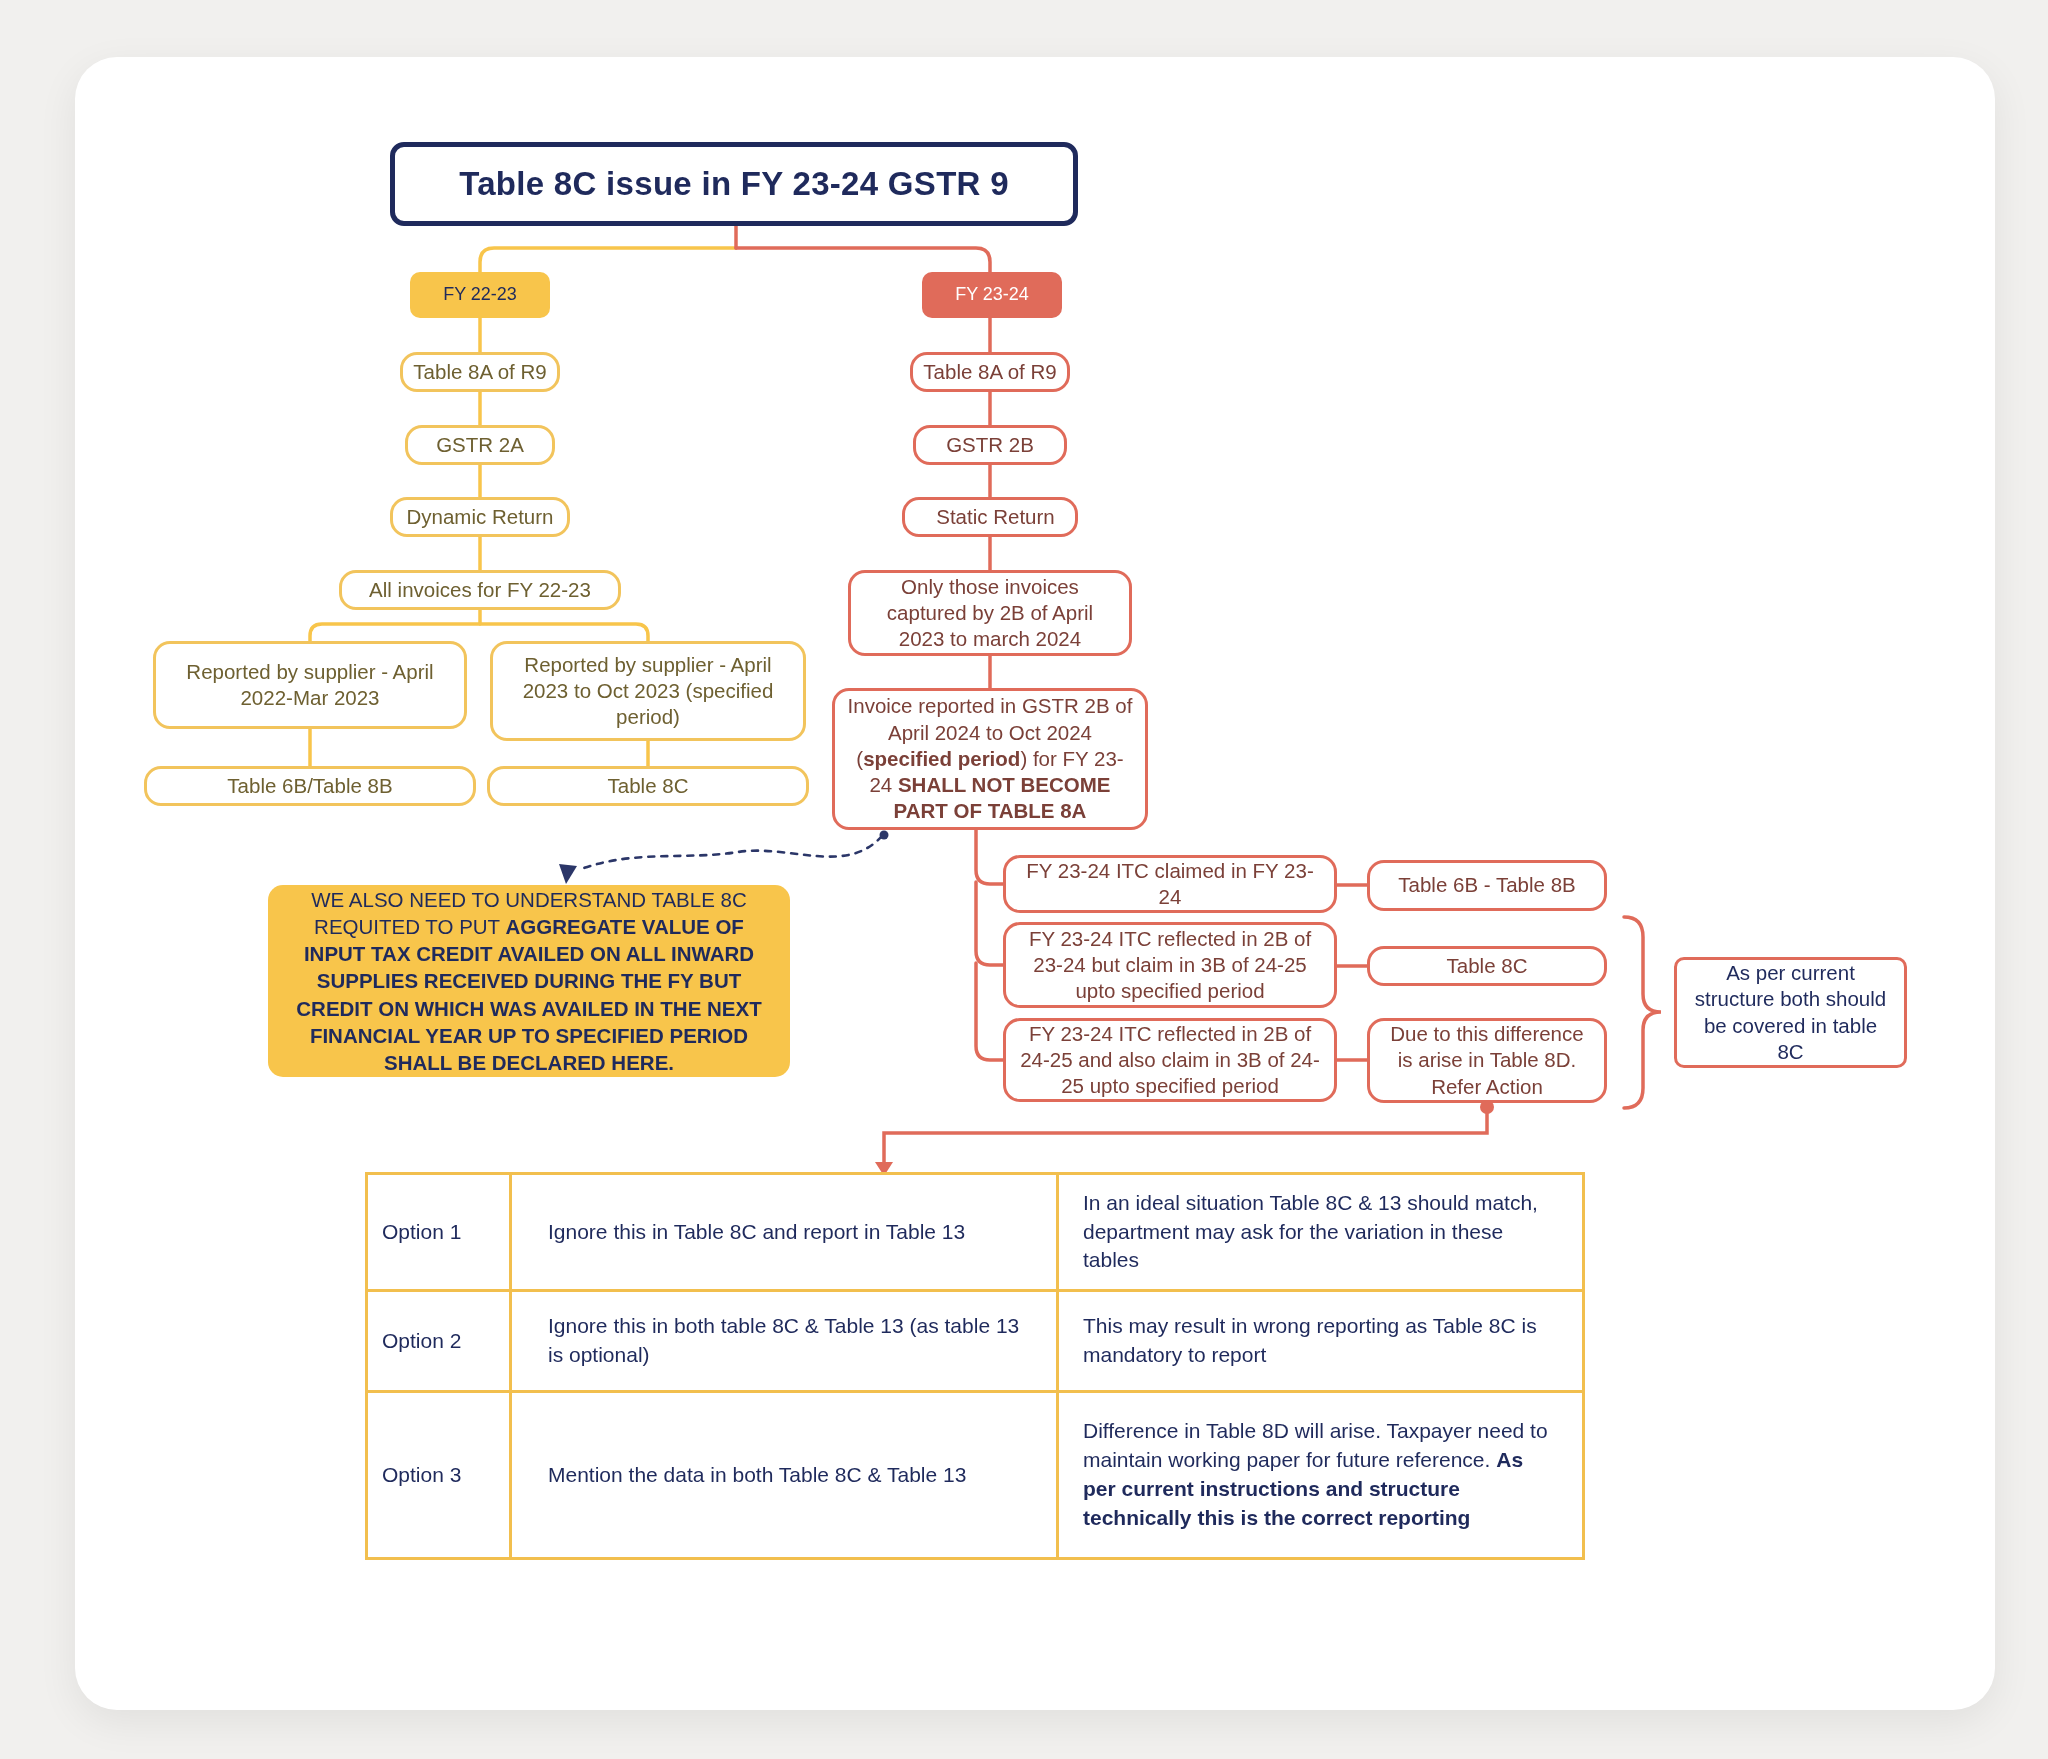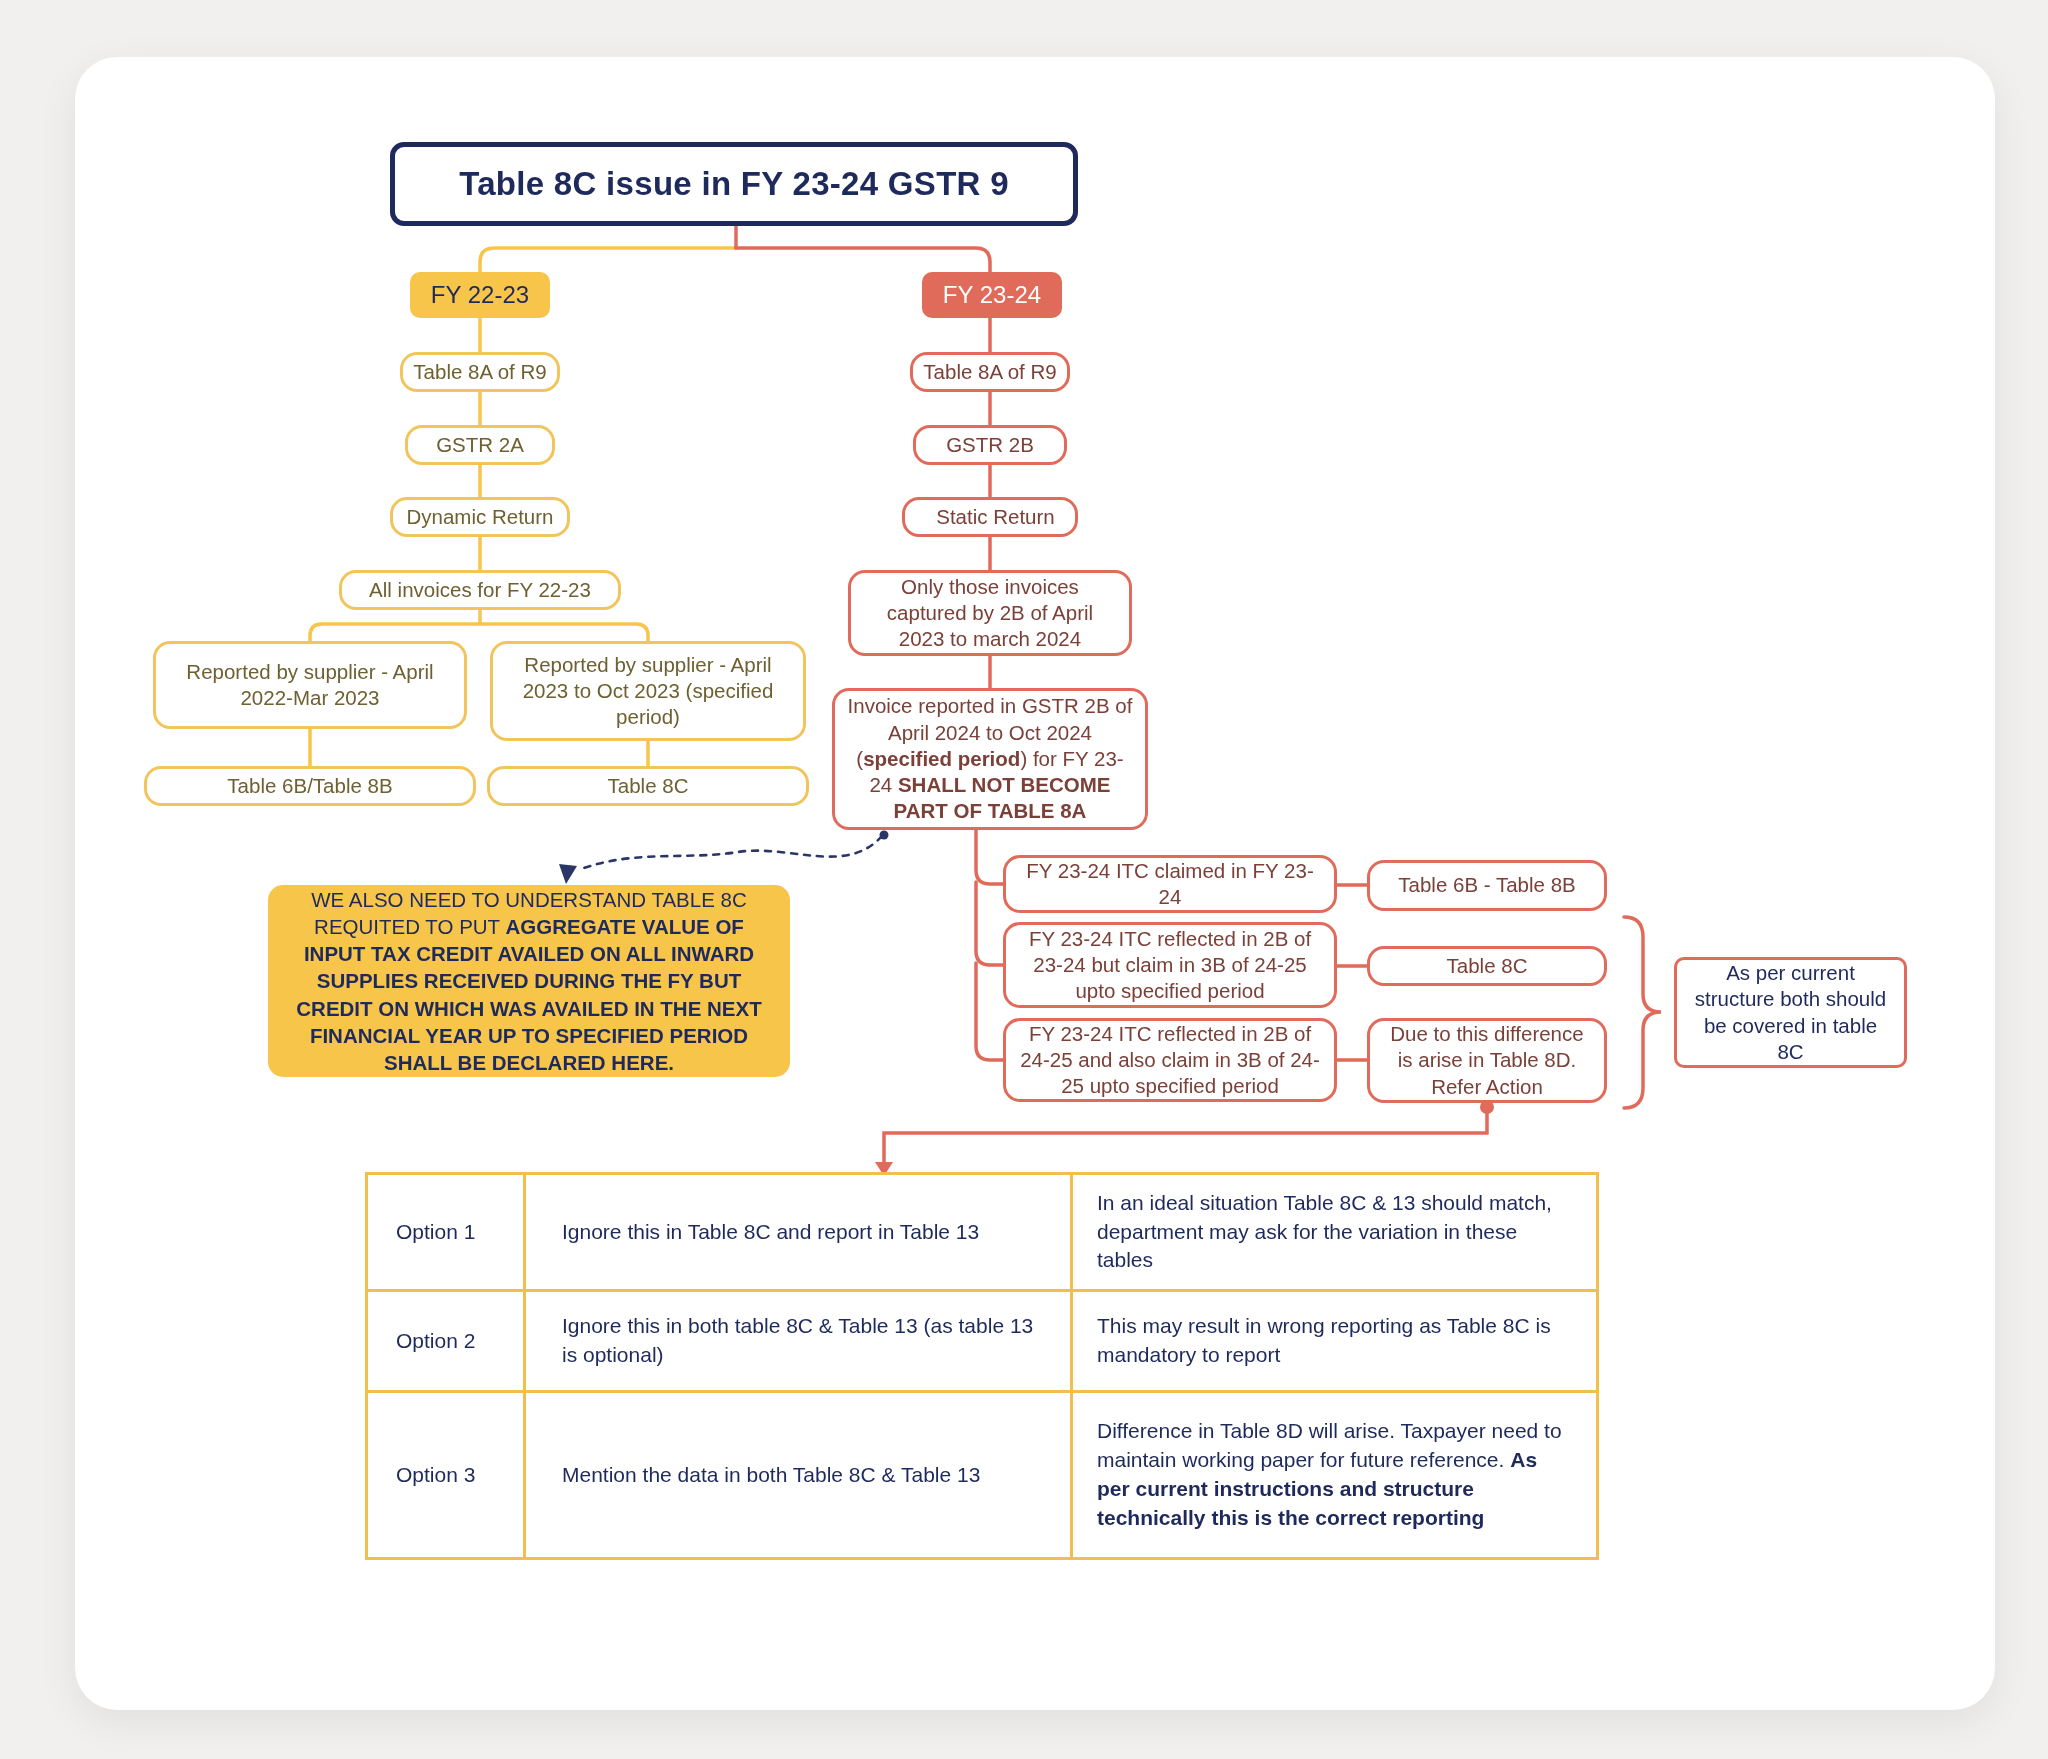--- a/index.html
+++ b/index.html
@@ -30,38 +30,38 @@
     position:absolute;background:#ffffff;box-sizing:border-box;z-index:2;
     display:flex;align-items:center;justify-content:center;
     text-align:center;line-height:1.28;
   }
   .y{border:3px solid var(--yellow-border);color:var(--olive);border-radius:17px;font-size:20.5px;}
   .r{border:3px solid var(--salmon);color:var(--maroon);border-radius:17px;font-size:20.5px;}
   .title-box{
     border:5px solid var(--navy);border-radius:14px;color:var(--navy);
     font-size:33px;font-weight:700;letter-spacing:0.3px;
   }
-  .badge{border-radius:10px;font-size:24px;font-weight:500;border:none;}
+  .badge{border-radius:10px;font-size:18px;font-weight:500;border:none;}
   .badge-y{background:var(--yellow);color:var(--navy);}
   .badge-r{background:var(--salmon);color:#ffffff;}
   .note-box{
     background:var(--yellow);border-radius:15px;color:var(--navy);
     font-size:20.5px;line-height:1.33;font-weight:500;padding:8px 18px;border:none;
   }
   .asper{border:3px solid var(--salmon);color:var(--navy);border-radius:15px;font-size:20.5px;}
   .pad{padding:6px 12px;}
   .seg-bold{font-weight:700;}
   .rtable{
     position:absolute;z-index:2;border-collapse:collapse;table-layout:fixed;
     width:1073px;color:var(--navy);background:#fff;
   }
   .rtable th,.rtable td{border:3px solid var(--table-border);background:#fff;vertical-align:middle;}
   .rtable th{background:var(--yellow);font-weight:400;font-size:22px;color:var(--navy);}
   .rtable td{font-size:21px;line-height:1.38;}
-  td.c1{padding-left:28px;text-align:left;}
+  td.c1{padding-left:14px;text-align:left;}
   td.c2{padding:12px 36px;text-align:left;}
   td.c3{padding:12px 24px;text-align:left;}
 </style>
 </head>
 <body>
 
 <div class="card"></div>
 
 <svg class="wires" viewBox="0 0 2048 1759" xmlns="http://www.w3.org/2000/svg">
 

